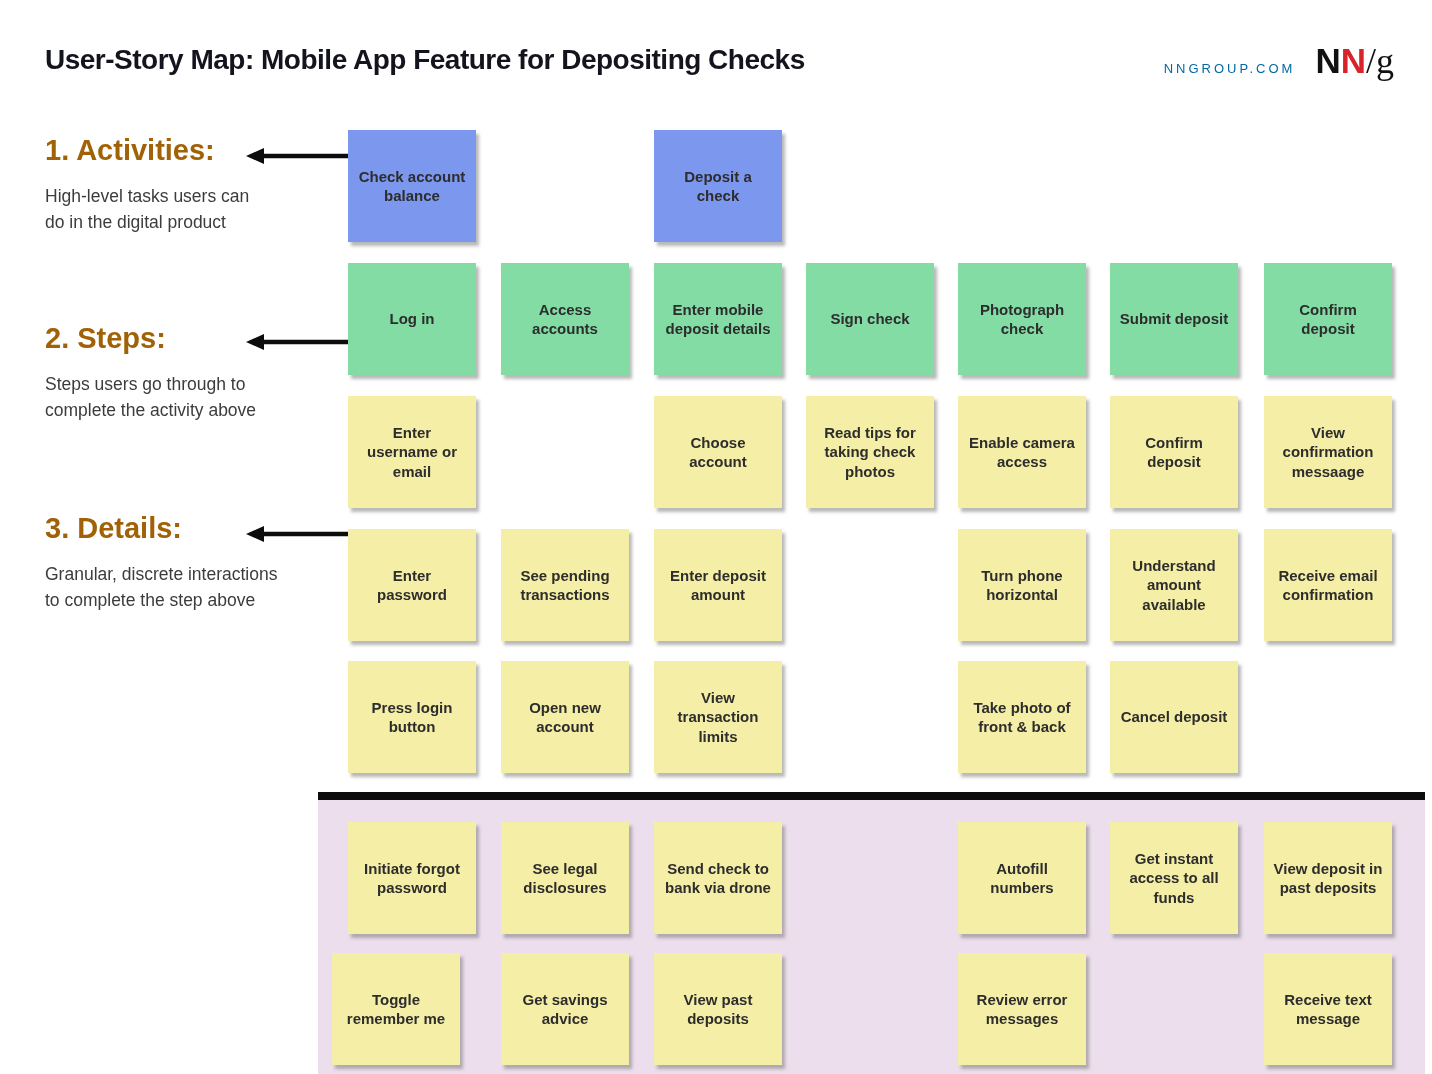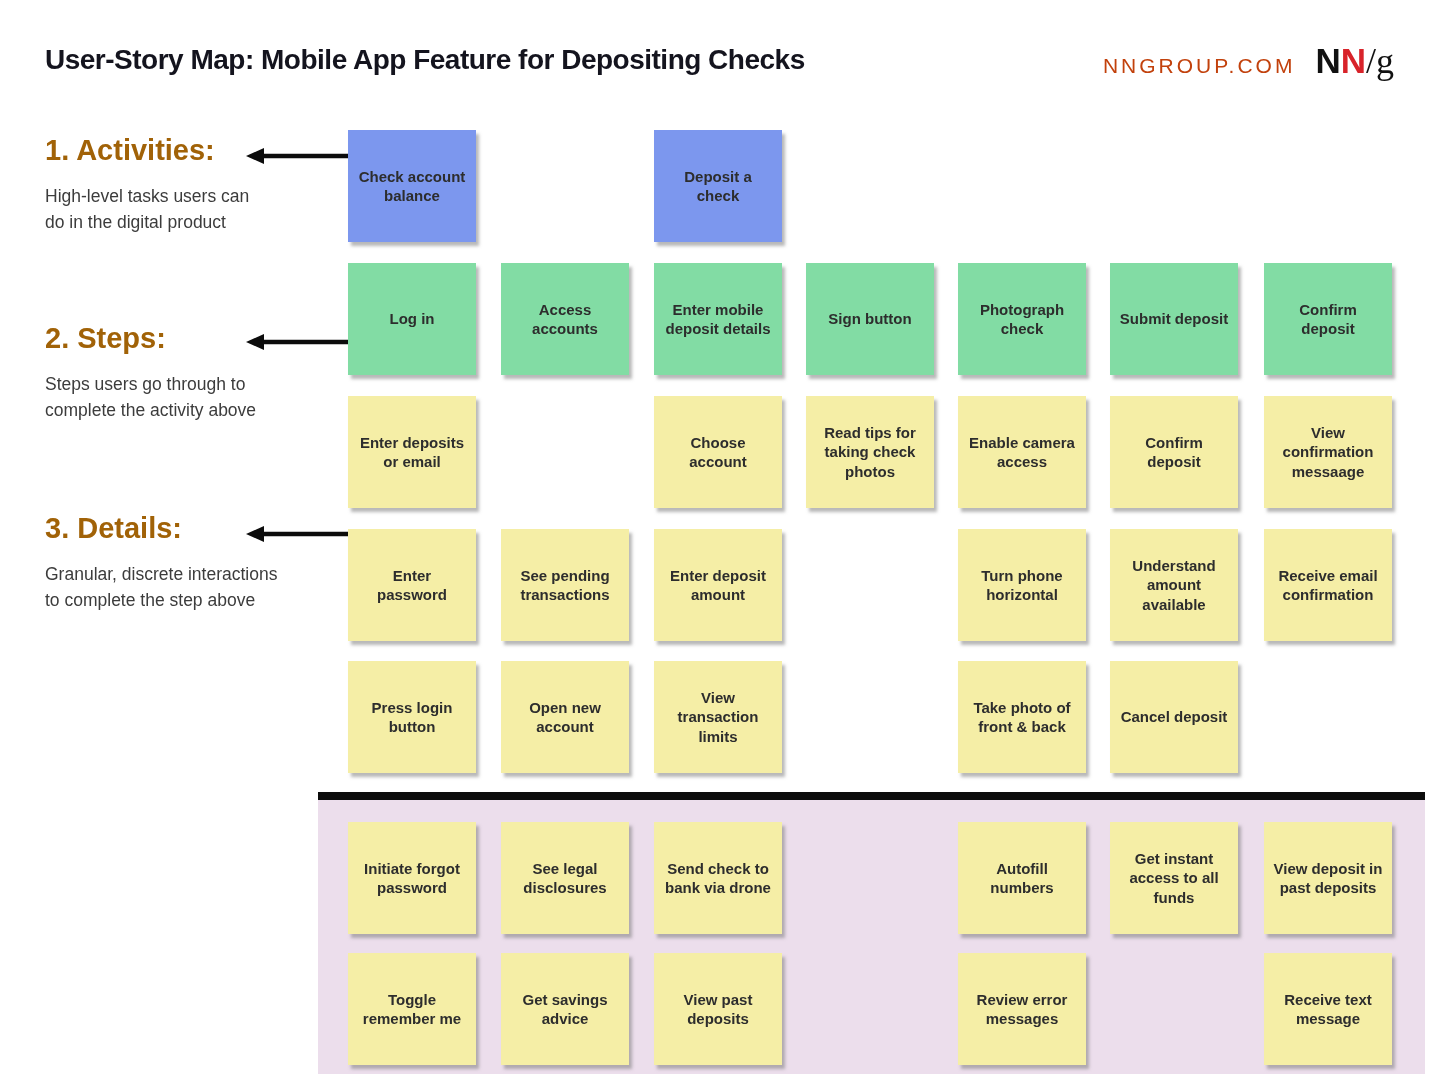--- a/index.html
+++ b/index.html
@@ -22,23 +22,23 @@
     color:#14141e;
   }
   .brand{
     position:absolute;
     right:38px; top:40px;
     display:flex;
     align-items:baseline;
     gap:20px;
   }
   .site{
-    font-size:21px;
+    font-size:13px;
     letter-spacing:3px;
-    color:#c2410c;
+    color:#0369a1;
     font-weight:400;
   }
   .logo{font-size:35px; font-weight:700; color:#111; white-space:nowrap;}
   .logo .n2{color:#d8232a;}
   .logo .sg{
     font-family:"Liberation Serif", serif;
     font-weight:400;
     font-size:36px;
   }
   
@@ -150,33 +150,33 @@
       <div class="card step" style="left: 348px; top: 263px;">
         <span>Log in</span>
       </div>
       <div class="card step" style="left: 501px; top: 263px;">
         <span>Access accounts</span>
       </div>
       <div class="card step" style="left: 654px; top: 263px;">
         <span>Enter mobile deposit details</span>
       </div>
       <div class="card step" style="left: 806px; top: 263px;">
-        <span>Sign button</span>
+        <span>Sign check</span>
       </div>
       <div class="card step" style="left: 958px; top: 263px;">
         <span>Photograph check</span>
       </div>
       <div class="card step" style="left: 1110px; top: 263px;">
         <span>Submit deposit</span>
       </div>
       <div class="card step" style="left: 1264px; top: 263px;">
         <span>Confirm deposit</span>
       </div>
       <div class="card detail" style="left: 348px; top: 396px;">
-        <span>Enter deposits or email</span>
+        <span>Enter username or email</span>
       </div>
       <div class="card detail" style="left: 654px; top: 396px;">
         <span>Choose account</span>
       </div>
       <div class="card detail" style="left: 806px; top: 396px;">
         <span>Read tips for taking check photos</span>
       </div>
       <div class="card detail" style="left: 958px; top: 396px;">
         <span>Enable camera access</span>
       </div>
@@ -230,21 +230,21 @@
       </div>
       <div class="card detail" style="left: 958px; top: 822px;">
         <span>Autofill numbers</span>
       </div>
       <div class="card detail" style="left: 1110px; top: 822px;">
         <span>Get instant access to all funds</span>
       </div>
       <div class="card detail" style="left: 1264px; top: 822px;">
         <span>View deposit in past deposits</span>
       </div>
-      <div class="card detail" style="left: 348px; top: 953px; justify-content: flex-end;">
+      <div class="card detail" style="left: 332px; top: 953px; justify-content: flex-end;">
         <span>Toggle remember me</span>
       </div>
       <div class="card detail" style="left: 501px; top: 953px;">
         <span>Get savings advice</span>
       </div>
       <div class="card detail" style="left: 654px; top: 953px;">
         <span>View past deposits</span>
       </div>
       <div class="card detail" style="left: 958px; top: 953px;">
         <span>Review error messages</span>

